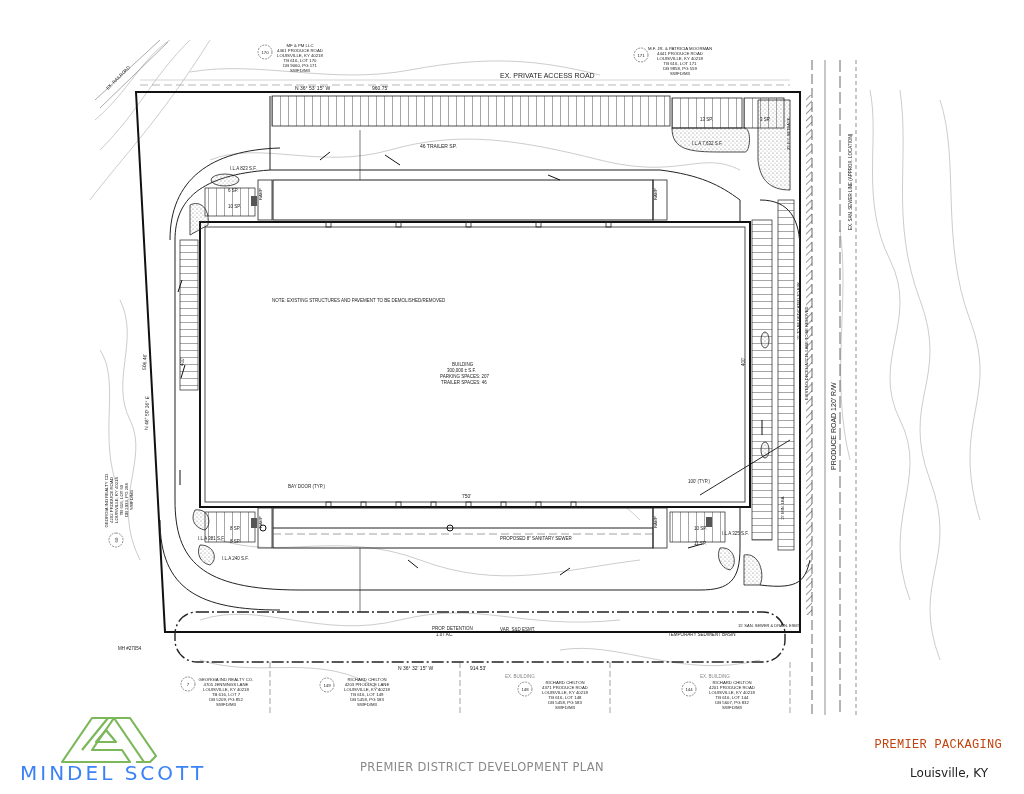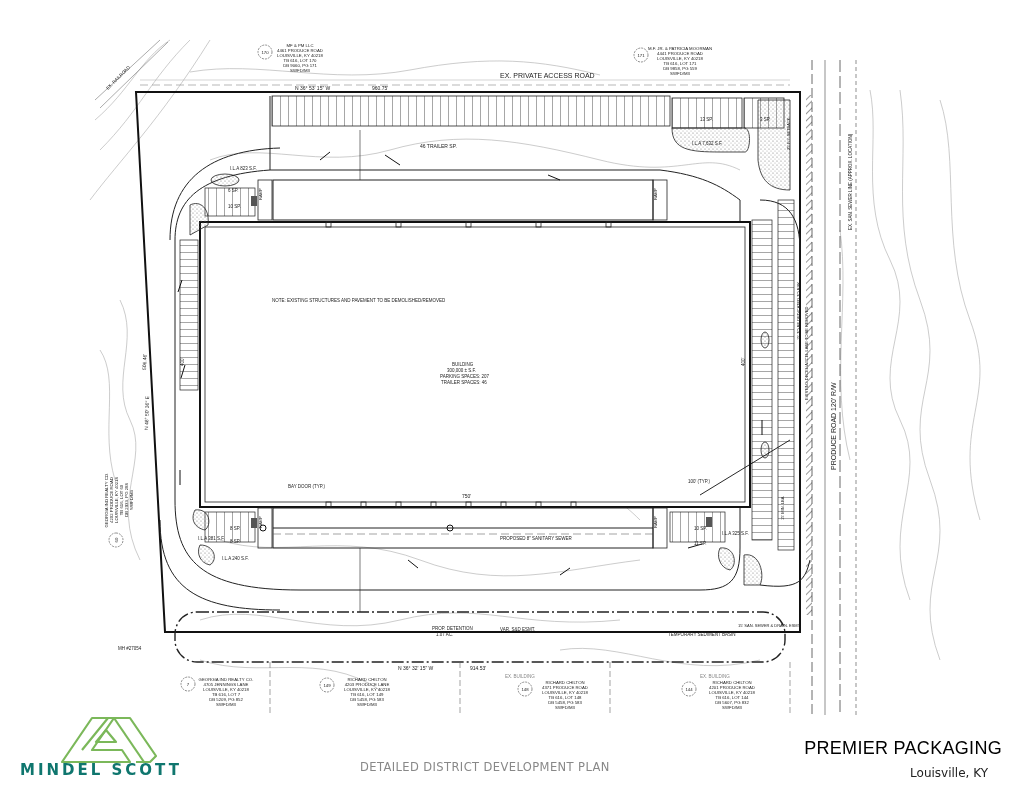--- a/index.html
+++ b/index.html
@@ -1,22 +1,22 @@
 <!DOCTYPE html>
 <html><head>
 <meta charset="utf-8">
 <style>
   html,body{margin:0;padding:0;background:#fff;}
   body{width:1024px;height:794px;position:relative;overflow:hidden;font-family:"Liberation Sans",sans-serif;}
   #plan{position:absolute;left:0;top:0;width:1024px;height:720px;}
   .lbl{font-family:"Liberation Sans",sans-serif;fill:#222;}
   .footer-logo{position:absolute;left:52px;top:712px;width:110px;height:56px;}
-  .brand{position:absolute;left:20px;top:761px;font-family:"DejaVu Sans",sans-serif;font-weight:bold;font-size:15px;letter-spacing:3px;color:#0f766e;}
+  .brand{position:absolute;left:20px;top:761px;font-family:"DejaVu Sans",sans-serif;font-weight:normal;font-size:20px;letter-spacing:3px;color:#3b82f6;}
   .doc-title{position:absolute;left:360px;top:760px;font-family:"DejaVu Sans",sans-serif;font-size:11.5px;color:#888;letter-spacing:0.4px;}
-  .project{position:absolute;right:22px;top:738px;font-family:Liberation Sans, sans-serif;font-size:18px;color:#000000;letter-spacing:0.3px;}
+  .project{position:absolute;right:22px;top:738px;font-family:Liberation Mono, monospace;font-size:12px;color:#c2410c;letter-spacing:0.3px;}
   .location{position:absolute;right:36px;top:766px;font-family:"DejaVu Sans",sans-serif;font-size:12px;color:#222;}
 </style>
 </head>
 <body>
 
 <svg id="plan" viewBox="0 0 1024 720" xmlns="http://www.w3.org/2000/svg">
   <defs>
     <pattern id="dots" width="4" height="4" patternUnits="userSpaceOnUse">
       <circle cx="1" cy="1" r="0.6" fill="#777"></circle>
         <circle cx="3" cy="3" r="0.5" fill="#999"></circle>
@@ -296,15 +296,15 @@
 
 <svg class="footer-logo" viewBox="0 0 110 56">
   <g fill="none" stroke="#7bb85a" stroke-width="2.2" stroke-linejoin="round">
     <path d="M10 50 L40 6 L62 6 L40 38 L70 38 L78 50 Z"></path>
     <path d="M30 38 L56 6 L78 6 L104 44 L98 50 L84 50"></path>
     <path d="M44 30 L54 18 L64 30 Z"></path>
     <path d="M62 6 L92 50"></path>
   </g>
 </svg>
 <div class="brand">MINDEL SCOTT</div>
-<div class="doc-title">DETAILED DISTRICT DEVELOPMENT PLAN</div>
+<div class="doc-title">PREMIER DISTRICT DEVELOPMENT PLAN</div>
 <div class="project">PREMIER PACKAGING</div>
 <div class="location">Louisville, KY</div>
 
 </body></html>

